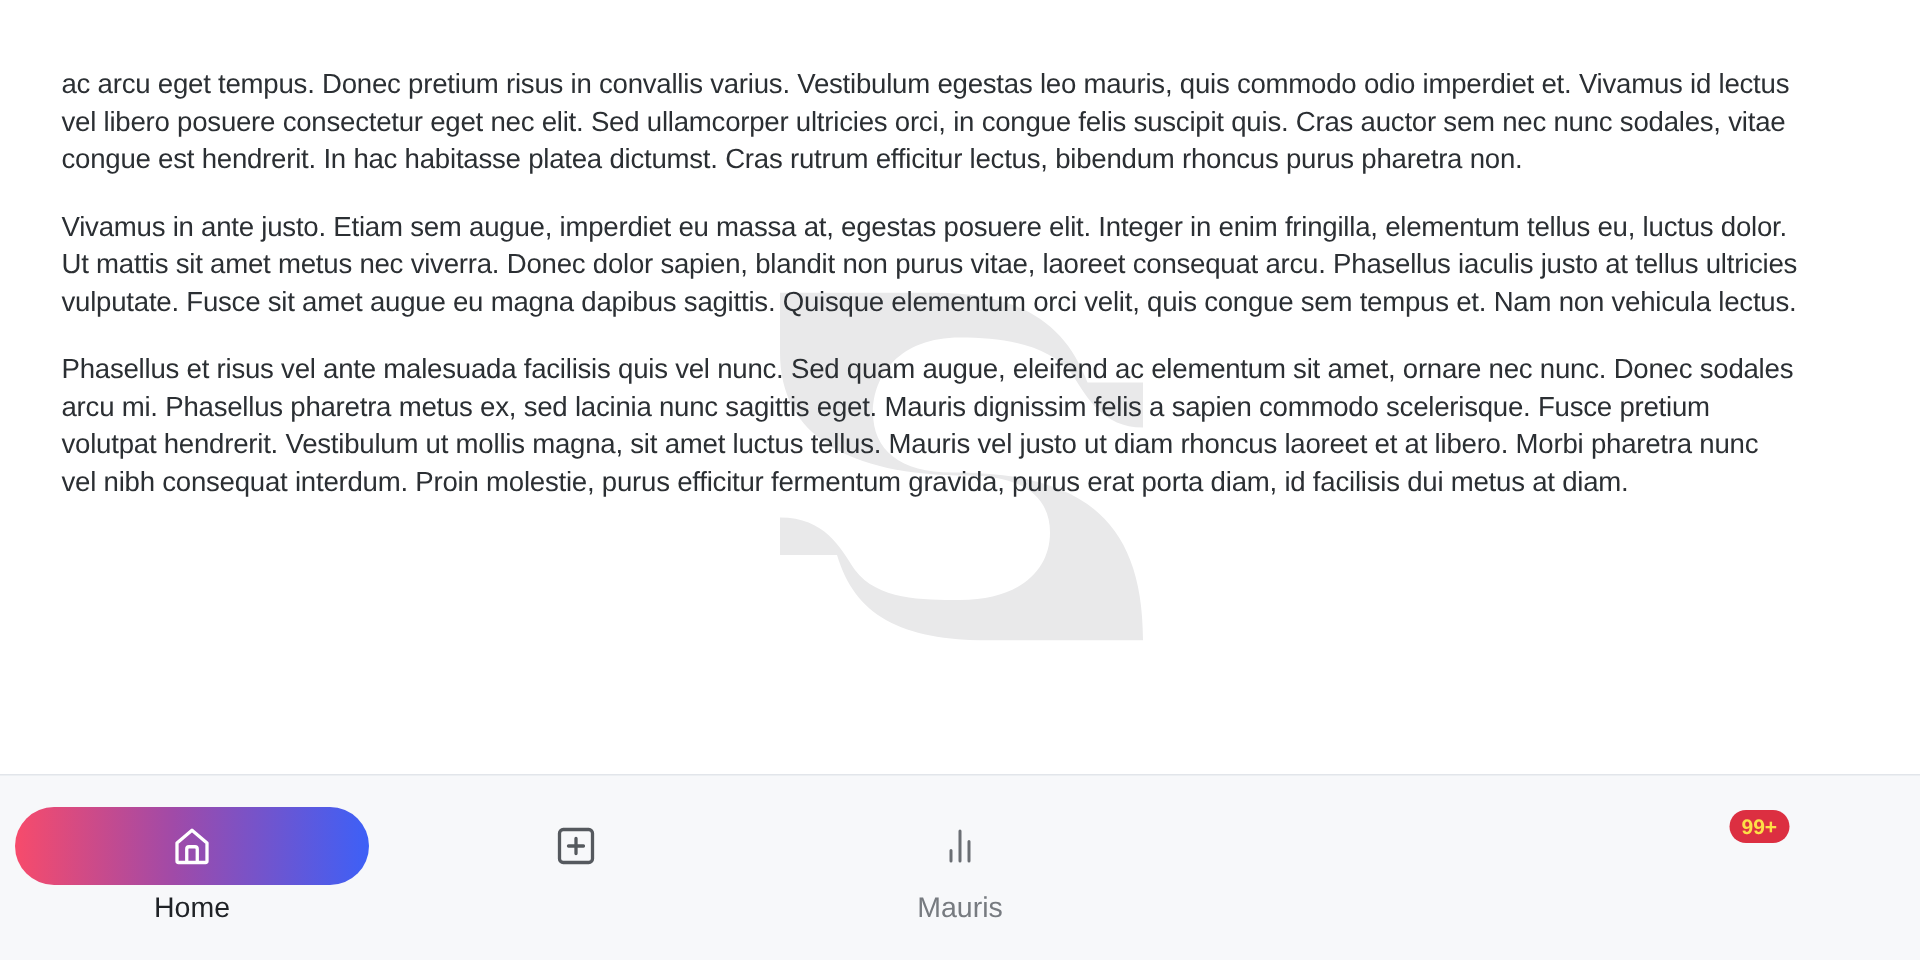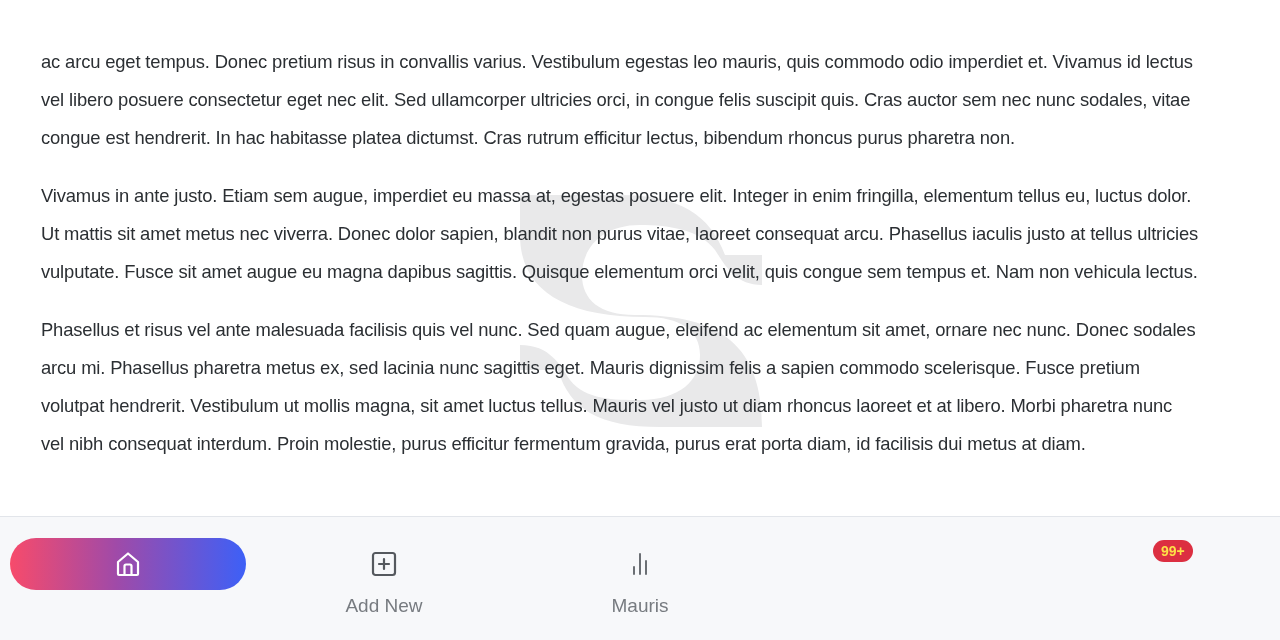--- a/index.html
+++ b/index.html
@@ -14,21 +14,21 @@
       position: absolute; left: 520px; top: 195px; width: 242px; height: 232px;
       z-index: 0; pointer-events: none;
     }
     .paragraphs {
       position: relative; z-index: 1;
       padding: 43px 40px 0 41px;
       width: 1240px;
     }
     .paragraphs p {
       font-size: 18.4px;
-      line-height: 38px;
+      line-height: 25px;
       color: #2b2f33;
       margin-bottom: 20px;
       letter-spacing: -0.15px;
     }
 
     .bottom-nav {
       position: absolute; left: 0; top: 516px; width: 1280px; height: 124px;
       background: #f7f8fa;
       border-top: 1px solid #e2e5ea;
       display: flex;
@@ -76,33 +76,33 @@
 <nav class="bottom-nav">
   <div class="nav-item active">
     <div class="nav-pill">
       <span class="nav-icon">
         <svg viewBox="0 0 30 30" fill="none" stroke="#ffffff" stroke-width="2.2" stroke-linejoin="round">
           <path d="M5 13 L15 4.5 L25 13 L25 25 Q25 26 24 26 L6 26 Q5 26 5 25 Z"></path>
           <path d="M11.5 26 L11.5 17 Q11.5 15.5 13 15.5 L17 15.5 Q18.5 15.5 18.5 17 L18.5 26"></path>
         </svg>
       </span>
     </div>
+    <div class="nav-label home">Home</div>
   </div>
 
 
   <div class="nav-item">
     <div class="nav-pill">
       <span class="nav-icon">
         <svg viewBox="0 0 30 30" fill="none" stroke="#55595e" stroke-width="2.2" stroke-linecap="round">
           <rect x="4" y="4" width="22" height="22" rx="2.5"></rect>
           <path d="M15 10 L15 20 M10 15 L20 15"></path>
         </svg>
       </span>
     </div>
-    <div class="nav-label">Add New</div>
   </div>
 
   <div class="nav-item">
     <div class="nav-pill">
       <span class="nav-icon">
         <svg viewBox="0 0 30 30" fill="none" stroke="#6b6f74" stroke-width="2" stroke-linecap="round">
           <path d="M9 18 L9 25 M15 5 L15 25 M21 12 L21 25"></path>
         </svg>
       </span>
     </div>

